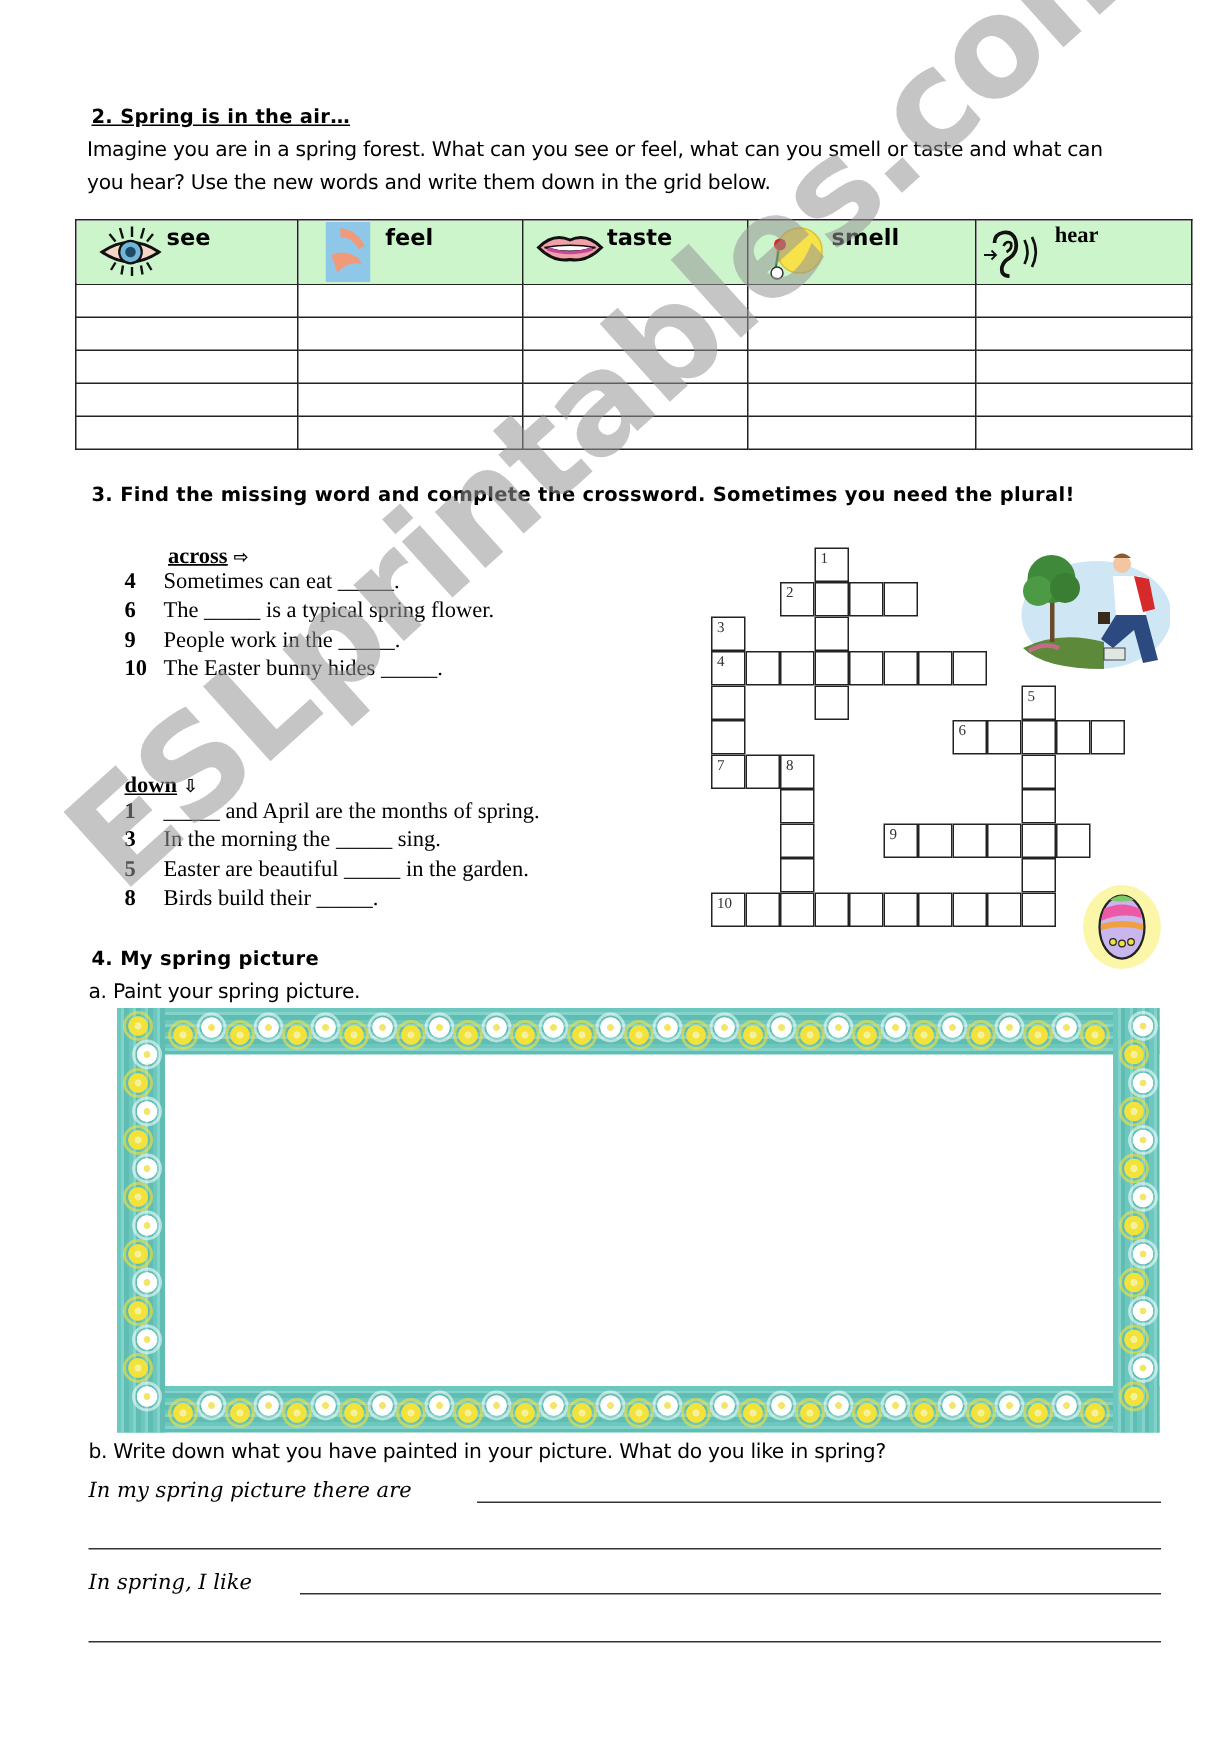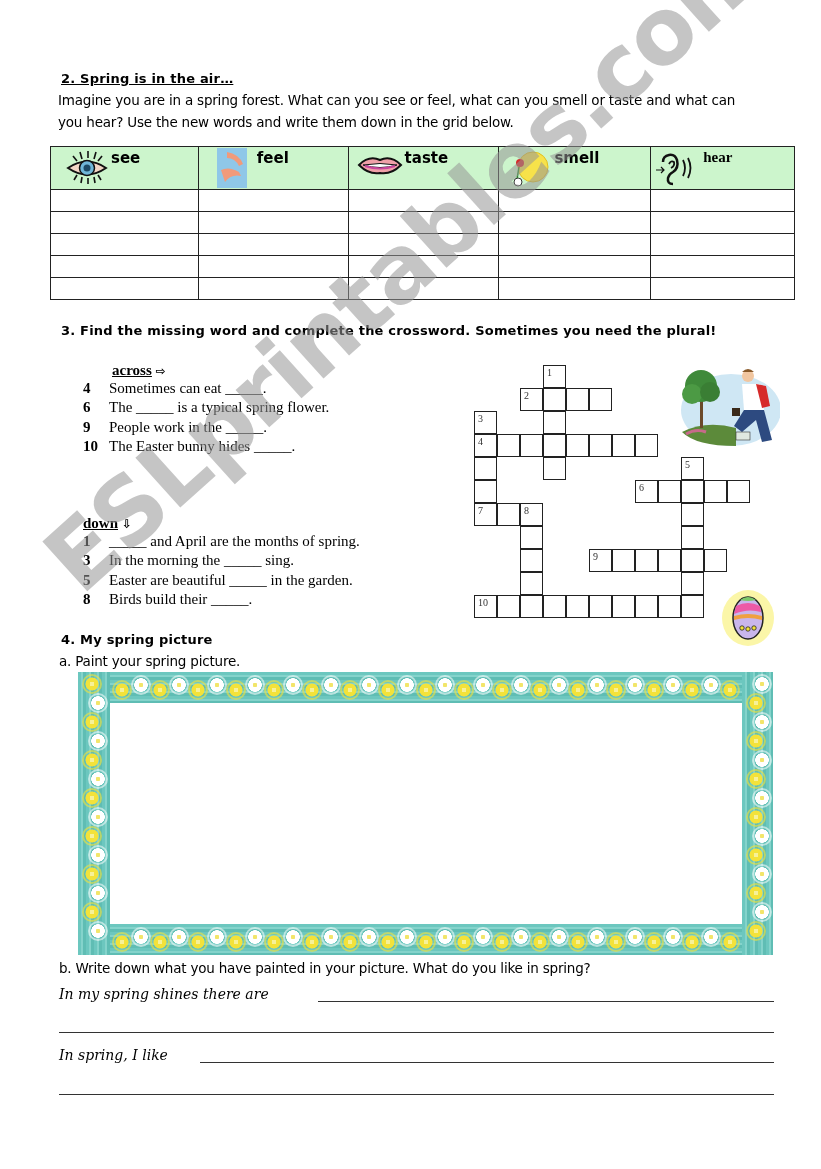--- a/index.html
+++ b/index.html
@@ -381,20 +381,20 @@
       <div class="flower y" style="left: 670px; top: 213px;"></div>
       <div class="flower y" style="left: 6px; top: 232px;"></div>
       <div class="flower w" style="left: 676px; top: 232px;"></div>
       <div class="flower w" style="left: 12px; top: 251px;"></div>
       <div class="flower y" style="left: 670px; top: 251px;"></div>
     </div>
 </div>
 
 <div class="abs body-text" style="left:59px; top:957px;">b. Write down what you have painted in your picture. What do you like in spring?</div>
 
-<div class="abs script" style="left:59px; top:986px;">In my spring shines there are</div>
+<div class="abs script" style="left:59px; top:986px;">In my spring picture there are</div>
 <div class="wline" style="left:318px; top:1001px; width:456px;"></div>
 <div class="wline" style="left:59px; top:1032px; width:715px;"></div>
 <div class="abs script" style="left:59px; top:1047px;">In spring, I like</div>
 <div class="wline" style="left:200px; top:1062px; width:574px;"></div>
 <div class="wline" style="left:59px; top:1094px; width:715px;"></div>
 
 <div class="watermark">ESLprintables.com</div>
 
 </body></html>

